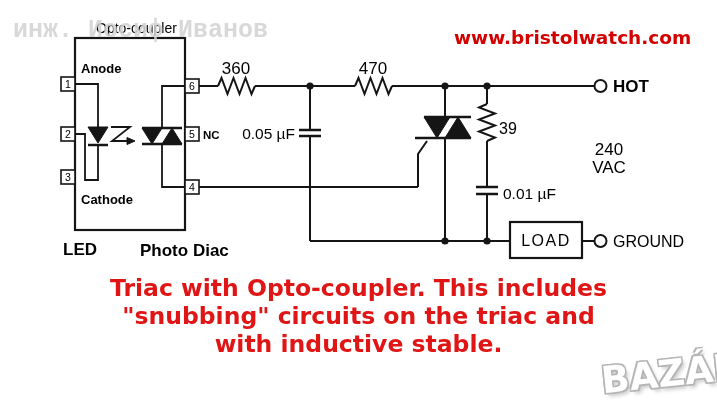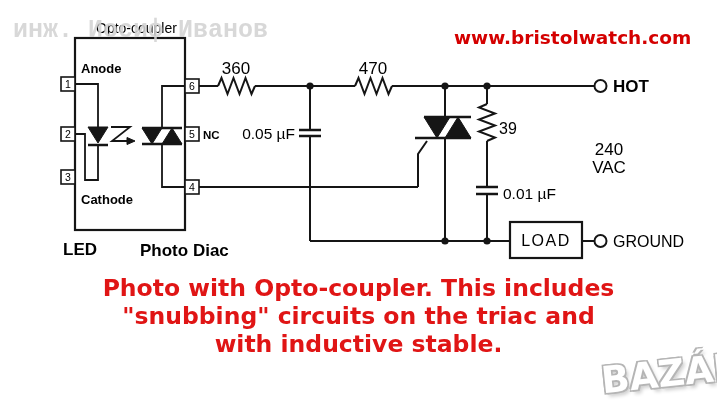--- a/index.html
+++ b/index.html
@@ -196,18 +196,18 @@
       <text class="t16" x="613" y="247">GROUND</text>
     </g>
   </svg>
 
   <div class="website">www.bristolwatch.com</div>
 
   <div class="wm-top">инж. Иосиф Иванов</div>
   <div class="wm-bottom">BAZÁR</div>
 
   <div class="caption">
-    <div>Photo with Opto-coupler. This includes</div>
+    <div>Triac with Opto-coupler. This includes</div>
     <div>"snubbing" circuits on the triac and</div>
     <div>with inductive stable.</div>
   </div>
 
 </div>
 
 </body></html>

